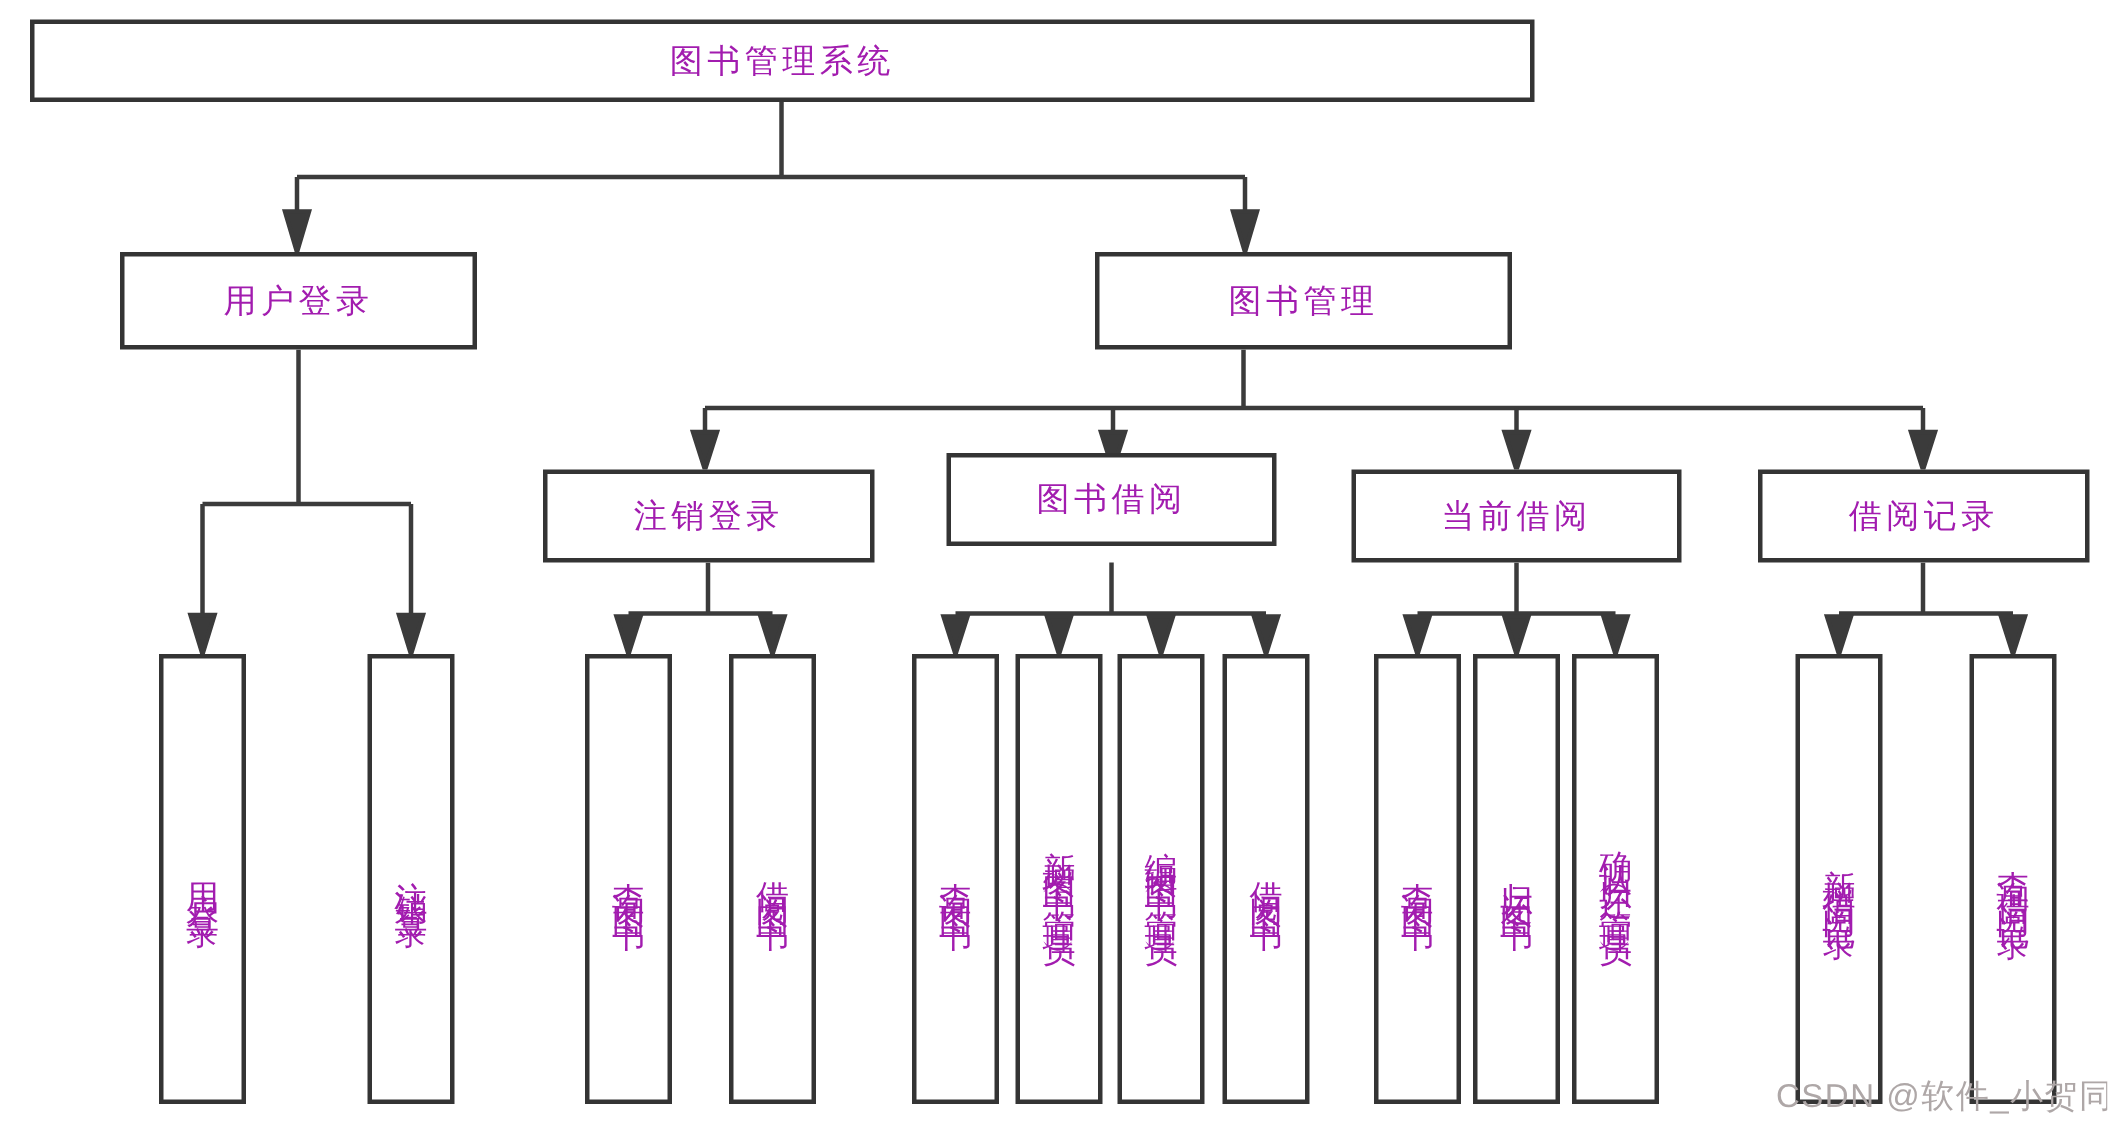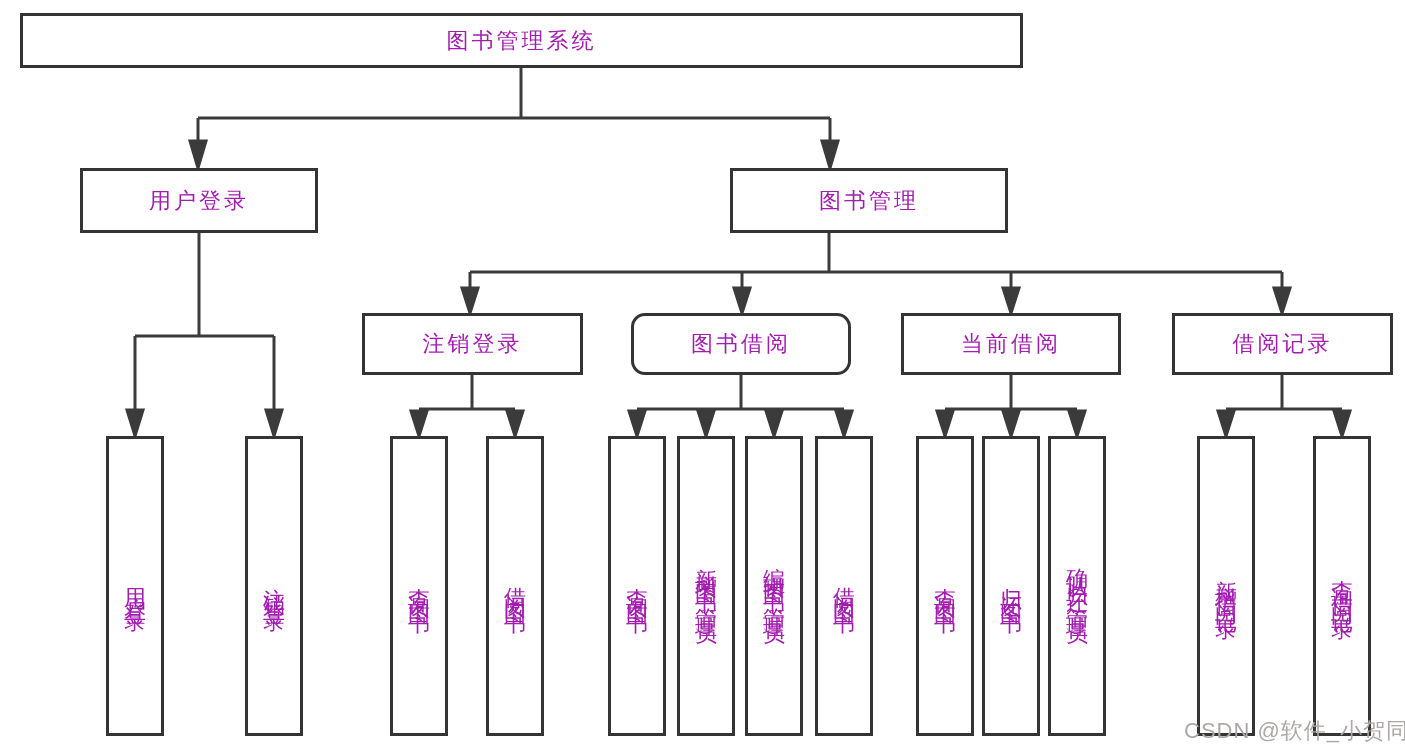--- a/index.html
+++ b/index.html
@@ -46,21 +46,21 @@
     line-height: 1;
     white-space: nowrap;
   }
   
   .n-root   { left: 20px;   top: 13px;  width: 1003px; height: 55px; }
   
   .n-login  { left: 80px;   top: 168px; width: 238px;  height: 65px; }
   .n-mgmt   { left: 713px;  top: 168px; width: 278px;  height: 65px; margin-left: 17px; }
   
   .n-recommend { left: 362px;  top: 313px; width: 221px; height: 62px; }
-  .n-borrowing { left: 631px;  top: 313px; width: 220px; height: 62px; border-radius: 14px; }
+  .n-borrowing { left: 631px;  top: 302px; width: 220px; height: 62px; }
   .n-current   { left: 901px;  top: 313px; width: 220px; height: 62px; }
   .n-records   { left: 1172px; top: 313px; width: 221px; height: 62px; }
   
   .leaf { top: 436px; width: 58px; height: 300px; }
   .lf-userlogin  { left: 106px; }
   .lf-logout     { left: 245px; }
   .lf-query1     { left: 390px; }
   .lf-borrow1    { left: 486px; }
   .lf-query2     { left: 608px; }
   .lf-addbook    { left: 677px; }

